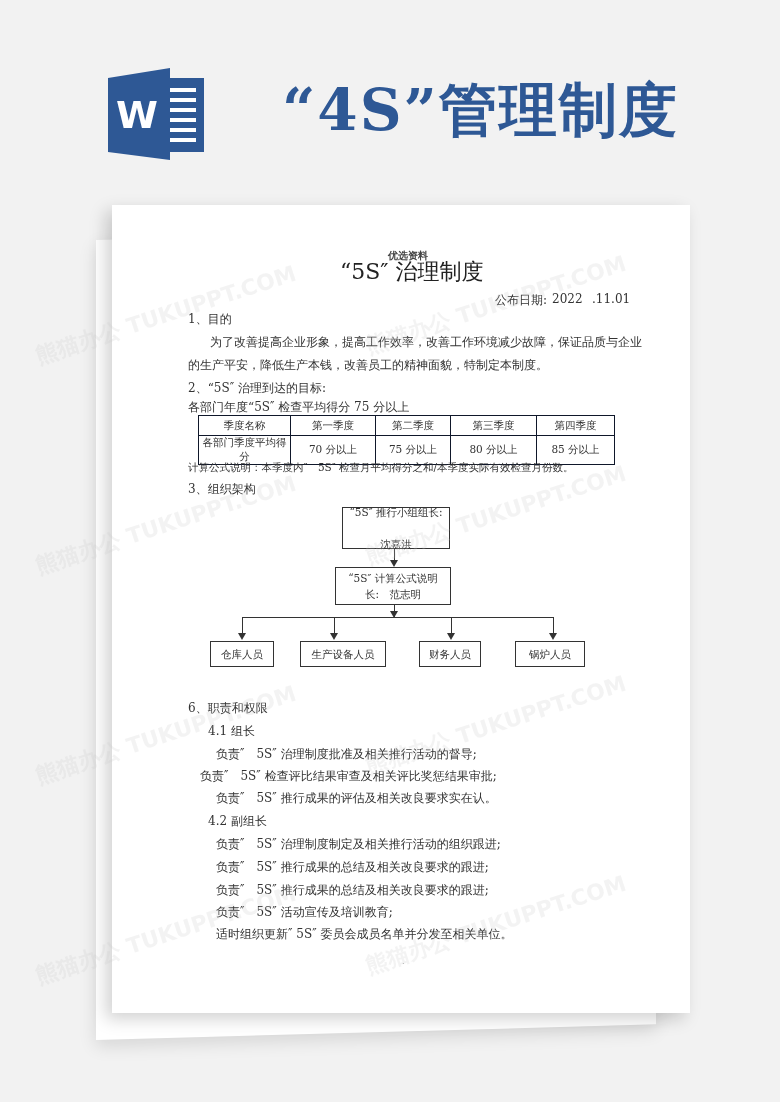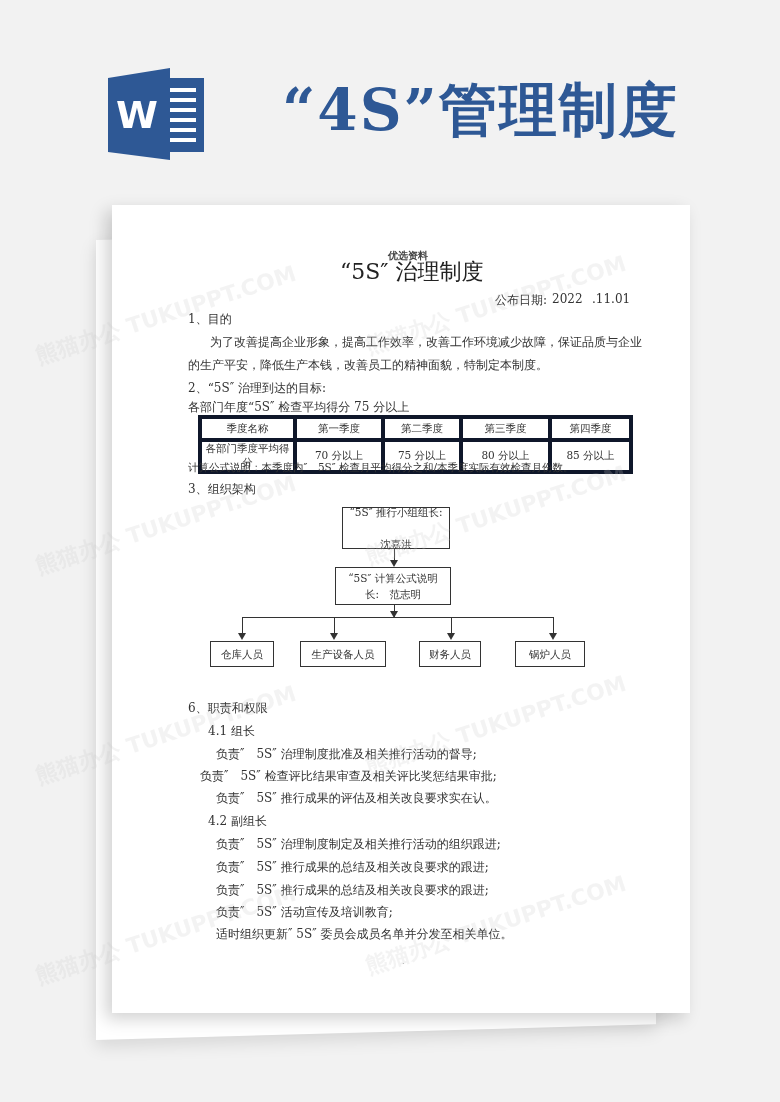--- a/index.html
+++ b/index.html
@@ -25,21 +25,21 @@
     position:absolute; left:112px; top:205px; width:578px; height:808px;
     background:#fff; box-shadow:-6px 6px 16px rgba(0,0,0,0.18);
   }
   .t { position:absolute; white-space:nowrap; font-size:12px; color:#333; }
   .doc-sup { font-size:10px; color:#444;font-weight:bold; }
   .doc-title { font-size:22px; color:#222; }
   table.scores {
     position:absolute; left:86px; top:210px; border-collapse:collapse;
     font-size:10.5px; color:#333;
   }
-  table.scores td { border:4px solid #0f172a; height:19px; text-align:center; padding:0; }
+  table.scores td { border:1px solid #0f172a; height:19px; text-align:center; padding:0; }
   .box {
     position:absolute; border:1.3px solid #333; background:#fff;
     font-size:10.5px; color:#333; text-align:center; line-height:16px;
     display:flex; align-items:center; justify-content:center; flex-direction:column;
   }
   .ln { position:absolute; background:#333; }
   .arrow { position:absolute; width:0; height:0; border-left:4px solid transparent;
            border-right:4px solid transparent; border-top:7px solid #333; }
   .watermark {
     position:absolute; font-size:22px; font-weight:bold; color:rgba(200,200,200,0.22);

